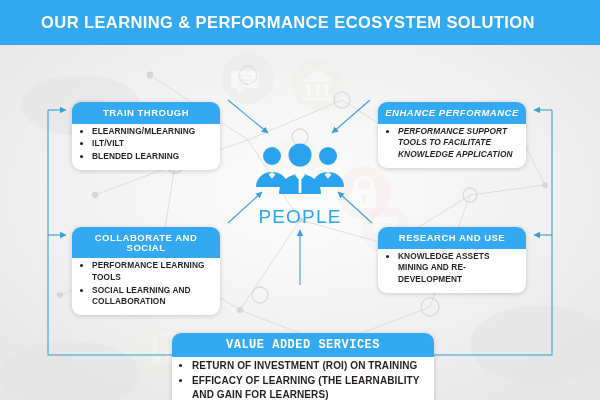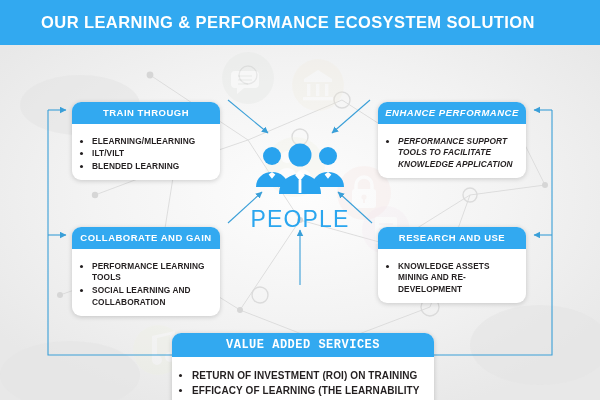--- a/index.html
+++ b/index.html
@@ -33,40 +33,40 @@
   }
   #bg-svg{position:absolute;left:0;top:0;width:600px;height:355px;}
   #arrow-svg{position:absolute;left:0;top:0;width:600px;height:355px;}
   
   #people-group{
     position:absolute;left:245px;top:95px;width:110px;height:95px;
     text-align:center;
   }
   #people-label{
     position:absolute;left:0;top:66px;width:110px;
-    text-align:center;color:#2aa6ef;font-size:23px;
+    text-align:center;color:#2aa6ef;font-size:19px;
     font-weight:normal;letter-spacing:1.2px;
   }
   
   .box{
     position:absolute;
     background:#ffffff;
     border-radius:9px;
     box-shadow:0 1px 5px rgba(0,0,0,.18);
     overflow:hidden;
   }
   .box-head{
     background:#32a9f0;color:#ffffff;
     font-size:9.5px;font-weight:bold;letter-spacing:.5px;
     text-align:center;
     padding:6px 4px 6px 4px;
     line-height:1;
   }
   .box-body{
-    padding:12px 6px 6px 4px;
+    padding:2px 6px 6px 4px;
   }
   .box-body ul{
     margin:0;padding:0 0 0 16px;list-style:disc;
   }
   .box-body li{
     font-size:8.3px;color:#231f20;font-weight:bold;
     line-height:1.42;letter-spacing:.1px;
     margin:0 0 1px 0;
   }
   #box-train      {left:72px; top:57px;  width:148px;}
@@ -238,21 +238,21 @@
     <div class="box" id="box-enhance">
       <div class="box-head">ENHANCE PERFORMANCE</div>
       <div class="box-body">
         <ul>
           <li>PERFORMANCE SUPPORT TOOLS TO FACILITATE KNOWLEDGE APPLICATION</li>
         </ul>
       </div>
     </div>
 
     <div class="box" id="box-collaborate">
-      <div class="box-head">COLLABORATE AND GAIN</div>
+      <div class="box-head">COLLABORATE AND SOCIAL</div>
       <div class="box-body">
         <ul>
           <li>PERFORMANCE LEARNING TOOLS</li>
           <li>SOCIAL LEARNING AND COLLABORATION</li>
         </ul>
       </div>
     </div>
 
     <div class="box" id="box-research">
       <div class="box-head">RESEARCH AND USE</div>

